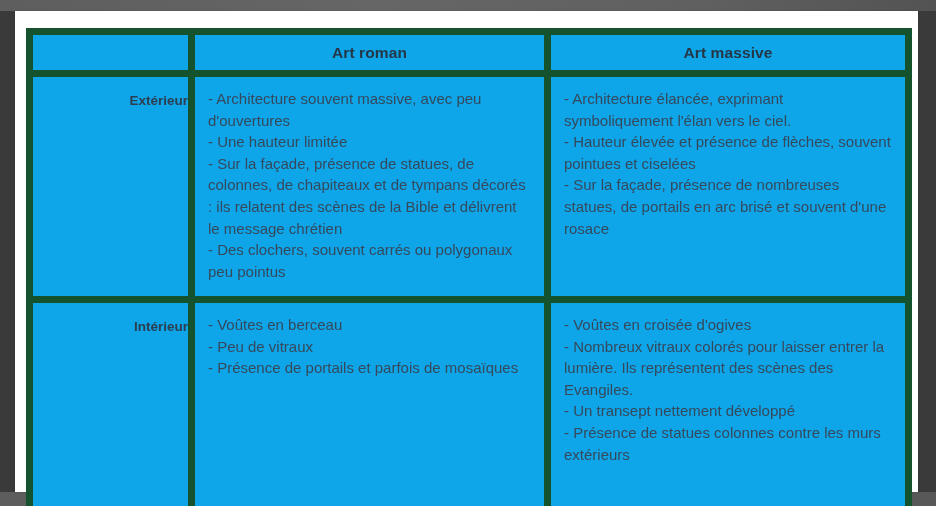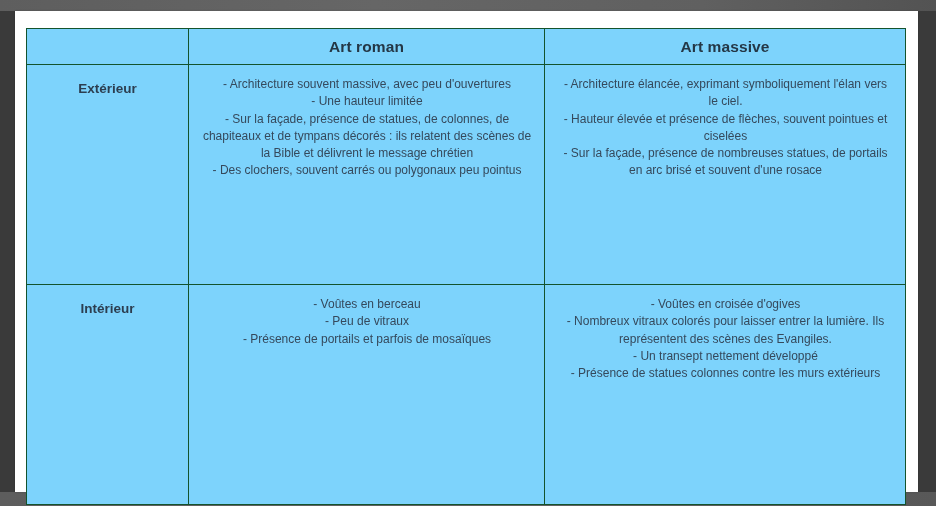--- a/index.html
+++ b/index.html
@@ -51,23 +51,23 @@
     position: absolute;
     left: 11px;
     top: 17px;
     width: 879px;
     border-collapse: collapse;
     table-layout: fixed;
     background: #fdfdfd;
   }
   #compare-table td,
   #compare-table th {
-    border: 1px solid #14532d;
+    border: 7px solid #14532d;
     vertical-align: top;
-    background: #7dd3fc;
+    background: #0ea5e9;
     padding: 0;
   }
 
   col.c-label { width: 162px; }
   col.c-roman { width: 356px; }
   col.c-goth  { width: 361px; }
 
   
   .hdr-cell {
     height: 35px;
@@ -77,39 +77,39 @@
   .hdr-cell .hdr-text {
     font-size: 15.5px;
     font-weight: bold;
     color: #243746;
     letter-spacing: 0.1px;
   }
   .hdr-blank { height: 35px; }
 
   
   .row-label {
-    text-align: center;
+    text-align: right;
     padding-top: 14px !important;
   }
   .row-label .label-text {
     font-size: 13.5px;
     font-weight: bold;
     color: #2c3e50;
   }
 
   
   .body-cell {
     padding: 11px 12px 12px 13px !important;
   }
   .body-cell .lines {
-    font-size: 12px;
+    font-size: 15px;
     line-height: 1.44;
     color: #35495c;
     white-space: pre-line;
-    text-align: center;
+    text-align: left;
   }
 
   .row-exterieur .body-cell,
   .row-exterieur .row-label { height: 196px; }
   .row-interieur .body-cell,
   .row-interieur .row-label { height: 196px; margin-left: 36px; }
 </style>
 </head>
 <body>
 

